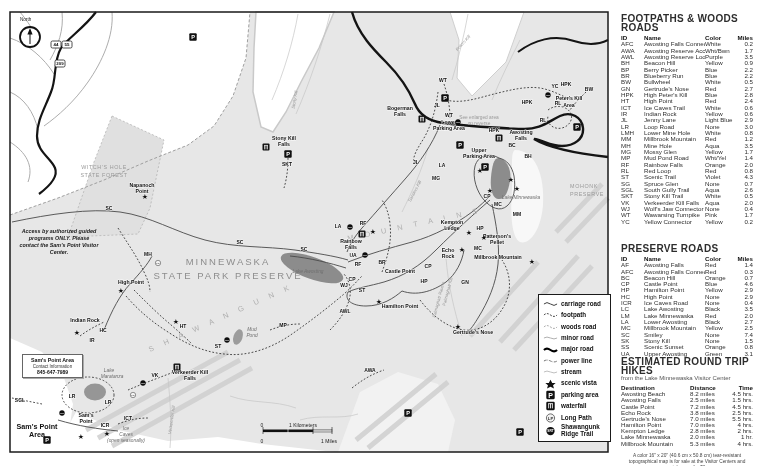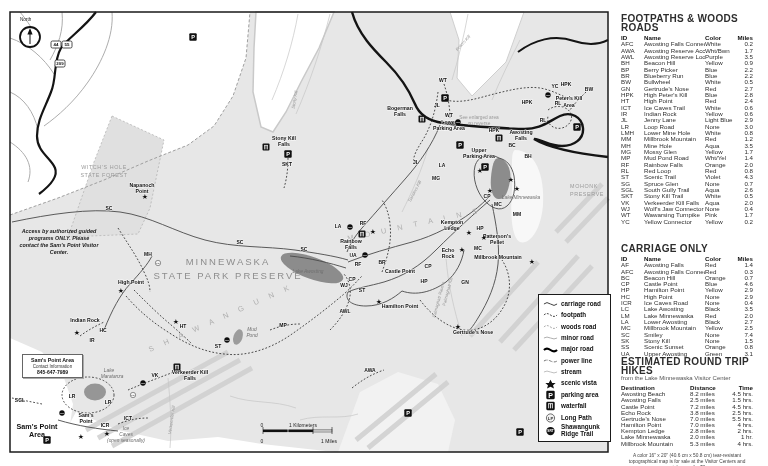--- a/index.html
+++ b/index.html
@@ -655,21 +655,21 @@
           <span>1.7</span>
         </div>
         <div class="trow row4">
           <span>YC</span>
           <span>Yellow Connector</span>
           <span>Yellow</span>
           <span>0.2</span>
         </div>
       </div>
     <div class="tbl tbl-cr">
-        <div class="t-title">CARRIAGE ONLY</div>
+        <div class="t-title">PRESERVE ROADS</div>
         <div class="trow t-head row4">
           <span>ID</span>
           <span>Name</span>
           <span>Color</span>
           <span>Miles</span>
         </div>
         <div class="trow row4">
           <span>AF</span>
           <span>Awosting Falls</span>
           <span>Red</span>

